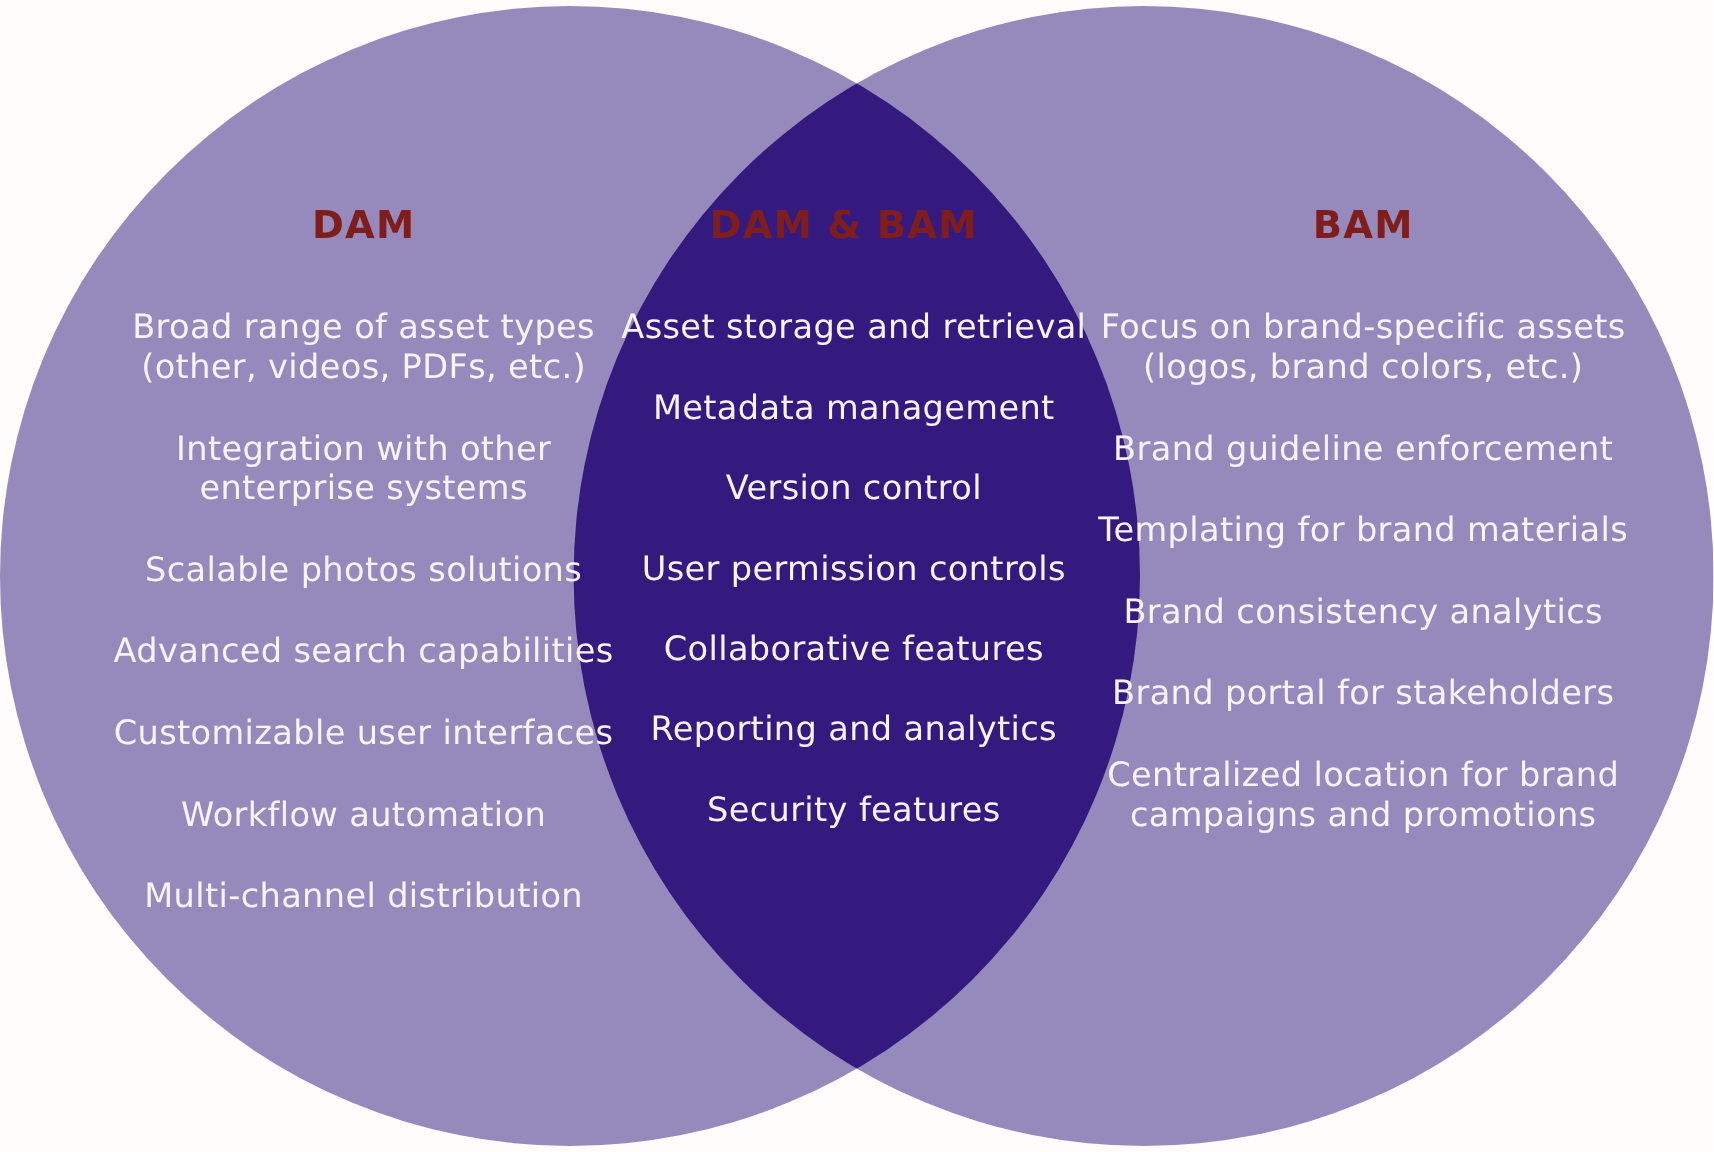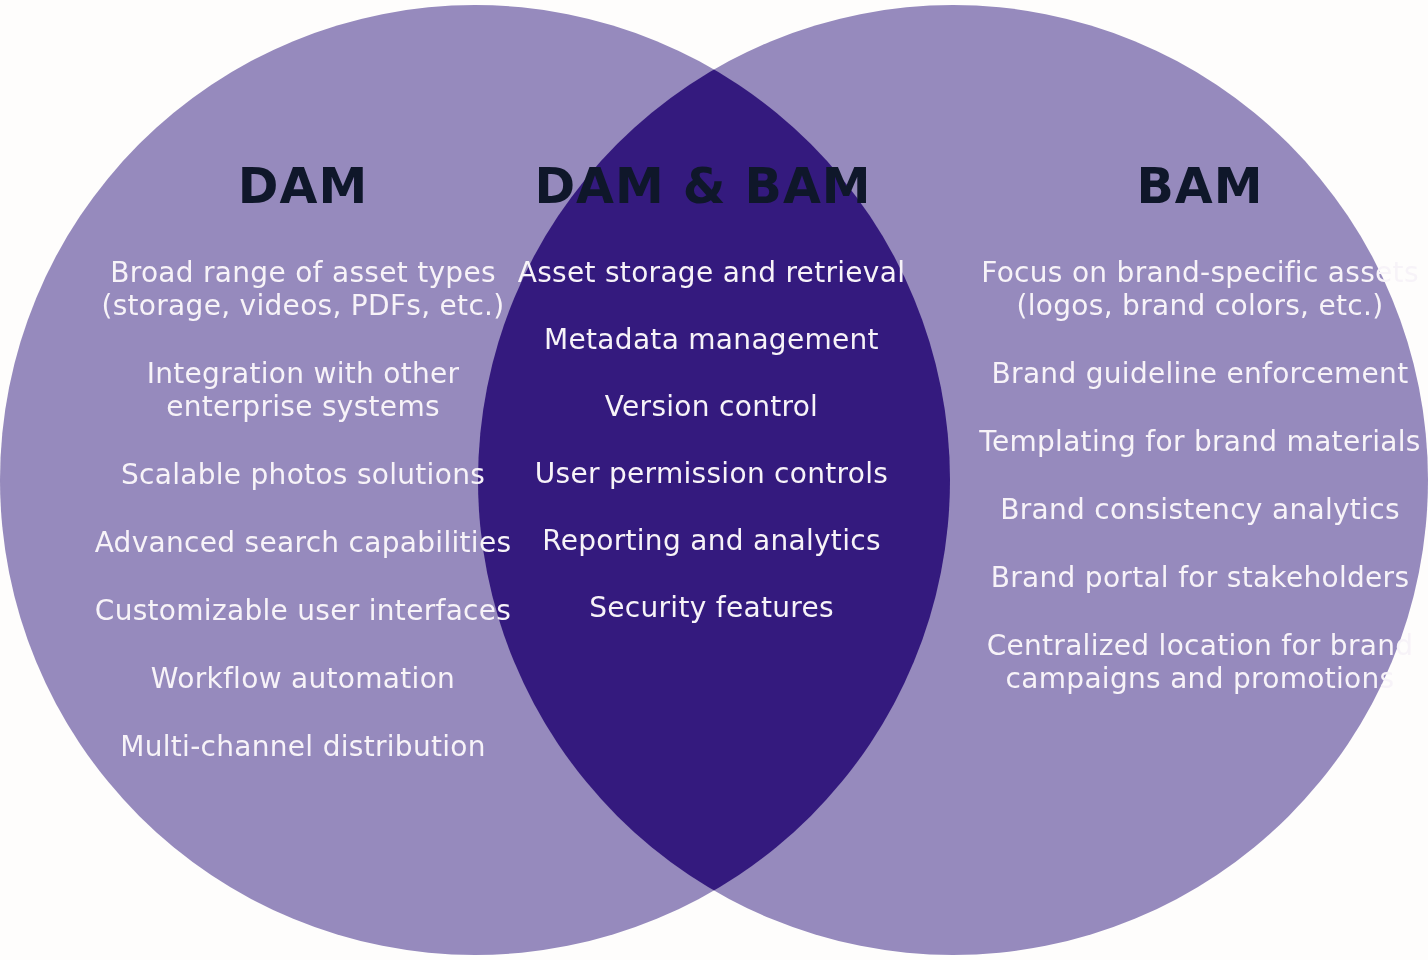--- a/index.html
+++ b/index.html
@@ -16,27 +16,27 @@
     position: absolute;
     top: 162px;
     display: flex;
     flex-direction: column;
     align-items: center;
     text-align: center;
     color: #F7F3F8;
   }
   .col-left   { left: 83px;  width: 440px; }
   .col-center { left: 483px; width: 440px; }
-  .col-right  { left: 980px; width: 440px; }
+  .col-right  { left: 916px; width: 440px; }
   .title {
-    font-size: 49px;
+    font-size: 32px;
     font-weight: 800;
     letter-spacing: 1px;
     line-height: 50px;
-    color: #0f172a;
+    color: #7f1d1d;
     margin: 0 0 44px 0;
   }
   .items { display: flex; flex-direction: column; gap: 35px; }
   .col-center .items { gap: 34px; margin-left: 17px; }
   .item {
     font-size: 28px;
     line-height: 33px;
     font-weight: 400;
     letter-spacing: 0.3px;
   }
@@ -56,21 +56,21 @@
     <circle cx="475" cy="480" r="475" fill="#968ABD"></circle>
     <circle cx="953" cy="480" r="475" fill="#968ABD"></circle>
     <circle cx="953" cy="480" r="475" clip-path="url(#clip-left-circle)" fill="#341A7E"></circle>
   </svg>
 
   <div class="col col-left">
     <h2 class="title">DAM</h2>
     <div class="items">
         <div class="item">
           <div class="line">Broad range of asset types</div>
-          <div class="line">(storage, videos, PDFs, etc.)</div>
+          <div class="line">(other, videos, PDFs, etc.)</div>
         </div>
         <div class="item">
           <div class="line">Integration with other</div>
           <div class="line">enterprise systems</div>
         </div>
         <div class="item">
           <div class="line">Scalable photos solutions</div>
         </div>
         <div class="item">
           <div class="line">Advanced search capabilities</div>
@@ -96,20 +96,23 @@
         <div class="item">
           <div class="line">Metadata management</div>
         </div>
         <div class="item">
           <div class="line">Version control</div>
         </div>
         <div class="item">
           <div class="line">User permission controls</div>
         </div>
         <div class="item">
+          <div class="line">Collaborative features</div>
+        </div>
+        <div class="item">
           <div class="line">Reporting and analytics</div>
         </div>
         <div class="item">
           <div class="line">Security features</div>
         </div>
       </div>
   </div>
 
   <div class="col col-right">
     <h2 class="title">BAM</h2>

